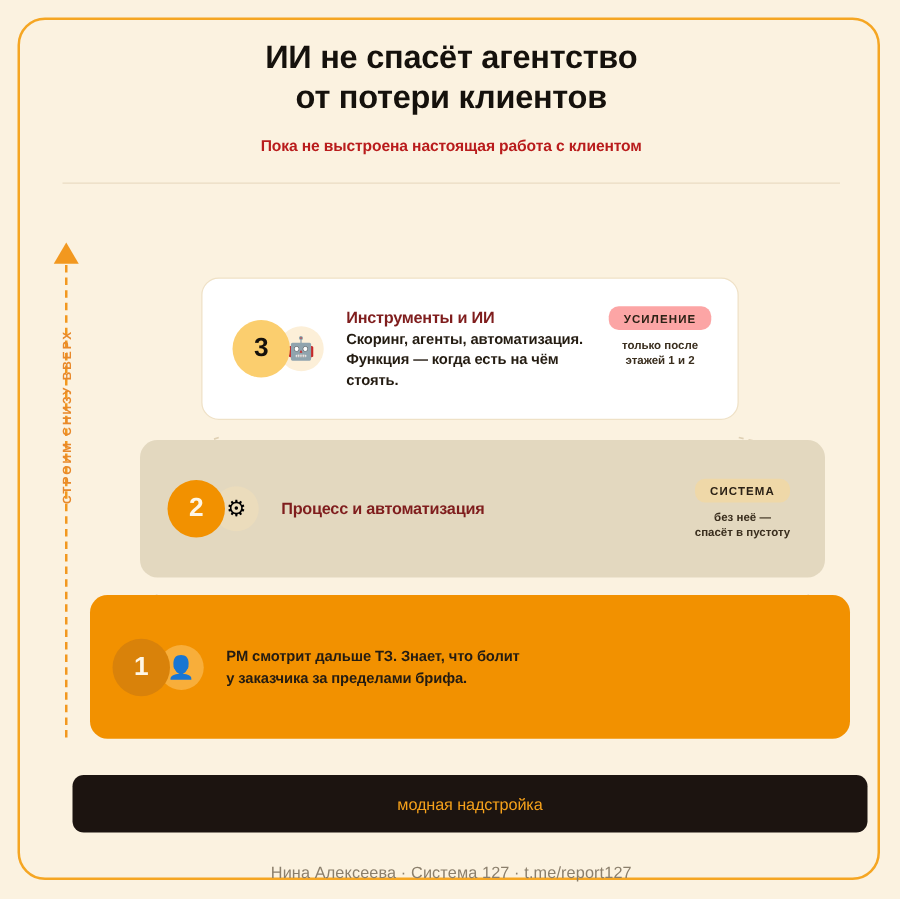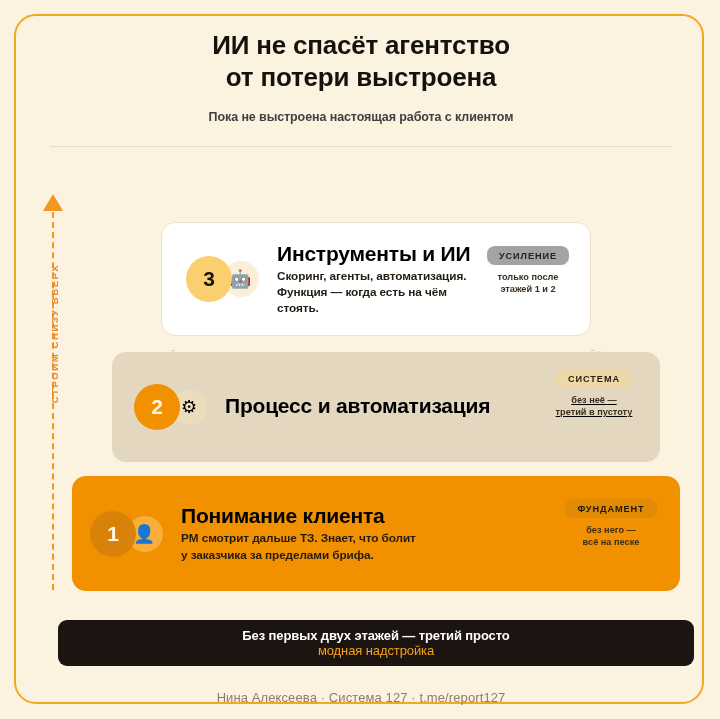--- a/index.html
+++ b/index.html
@@ -42,21 +42,21 @@
     color: #15110C;
     line-height: 1.22;
     letter-spacing: -0.2px;
     white-space: pre-line;
     margin: 0;
   }
   #subtitle {
     margin-top: 17px;
     font-size: 12.5px;
     font-weight: bold;
-    color: #404040;
+    color: #b91c1c;
     letter-spacing: -0.1px;
   }
   #header-rule {
     position: absolute;
     left: 34px;
     top: 130px;
     width: 622px;
     height: 1px;
     background: #EADCC2;
   }
@@ -183,23 +183,23 @@
   #floor-2 .num-circle { background: #F29100; color: #FEF6E6; }
   #floor-2 .icon-circle { background: #EBDCBC; }
   #floor-1 .num-circle { background: #D9820A; color: #FEF6E6; }
   #floor-1 .icon-circle { background: #F8AE3A; }
 
   .floor-text {
     flex: 1 1 auto;
     min-width: 0;
   }
   .floor-title {
-    font-size: 21px;
-    font-weight: bold;
-    color: #000000;
+    font-size: 13px;
+    font-weight: bold;
+    color: #7f1d1d;
     letter-spacing: -0.2px;
     margin-bottom: 2px;
   }
   .floor-desc {
     font-size: 11.8px;
     font-weight: bold;
     color: #241C12;
     line-height: 1.38;
     white-space: pre-line;
     letter-spacing: -0.1px;
@@ -221,21 +221,21 @@
     white-space: nowrap;
   }
   .tag-note {
     margin-top: 6px;
     font-size: 9.2px;
     font-weight: bold;
     line-height: 1.32;
     white-space: pre-line;
     color: #3A2E1E;
   }
-  #floor-3 .tag { background: #a3a3a3; }
+  #floor-3 .tag { background: #fca5a5; }
   #floor-2 .tag { background: #EFD8A8; }
   #floor-1 .tag { background: #E08A06; color: #241705; }
 
   
   #banner {
     position: absolute;
     left: 42px;
     top: 604px;
     width: 636px;
     height: 46px;
@@ -271,21 +271,21 @@
     letter-spacing: 0.1px;
   }
 </style>
 </head>
 <body>
 
 <div id="frame">
 
   <div id="header">
     <div id="title">ИИ не спасёт агентство
-от потери выстроена</div>
+от потери клиентов</div>
     <div id="subtitle">Пока не выстроена настоящая работа с клиентом</div>
   </div>
   <div id="header-rule"></div>
 
   <div id="rail">
     <div id="rail-arrow"></div>
     <div id="rail-dash"></div>
     <div id="rail-label">СТРОИМ СНИЗУ ВВЕРХ</div>
   </div>
 
@@ -318,44 +318,37 @@
   </div>
 
   <div class="floor" id="floor-2">
     <div class="badges" style="margin-left:22px;margin-right:18px;">
       <div class="num-circle">2</div>
       <div class="icon-circle">⚙</div>
     </div>
     <div class="floor-text">
       <div class="floor-title">Процесс и автоматизация</div>
     </div>
-    <div class="floor-right" style="margin-right:14px;margin-top:16px;width:104px;text-decoration:underline;">
+    <div class="floor-right" style="margin-right:14px;margin-top:31px;width:104px;">
       <div class="tag">СИСТЕМА</div>
       <div class="tag-note">без неё —
-третий в пустоту</div>
+спасёт в пустоту</div>
     </div>
   </div>
 
   <div class="floor" id="floor-1">
     <div class="badges" style="margin-left:18px;margin-right:18px;">
       <div class="num-circle">1</div>
       <div class="icon-circle">👤</div>
     </div>
     <div class="floor-text">
-      <div class="floor-title">Понимание клиента</div>
       <div class="floor-desc">PM смотрит дальше ТЗ. Знает, что болит
 у заказчика за пределами брифа.</div>
     </div>
-    <div class="floor-right" style="margin-right:14px;margin-top:22px;width:110px;">
-      <div class="tag">ФУНДАМЕНТ</div>
-      <div class="tag-note">без него —
-всё на песке</div>
-    </div>
   </div>
 
   <div id="banner">
-    <div id="banner-line1">Без первых двух этажей — третий просто</div>
     <div id="banner-line2">модная надстройка</div>
   </div>
 
   <div id="credits">Нина Алексеева · Система 127 · t.me/report127</div>
 
 </div>
 
 </body></html>

